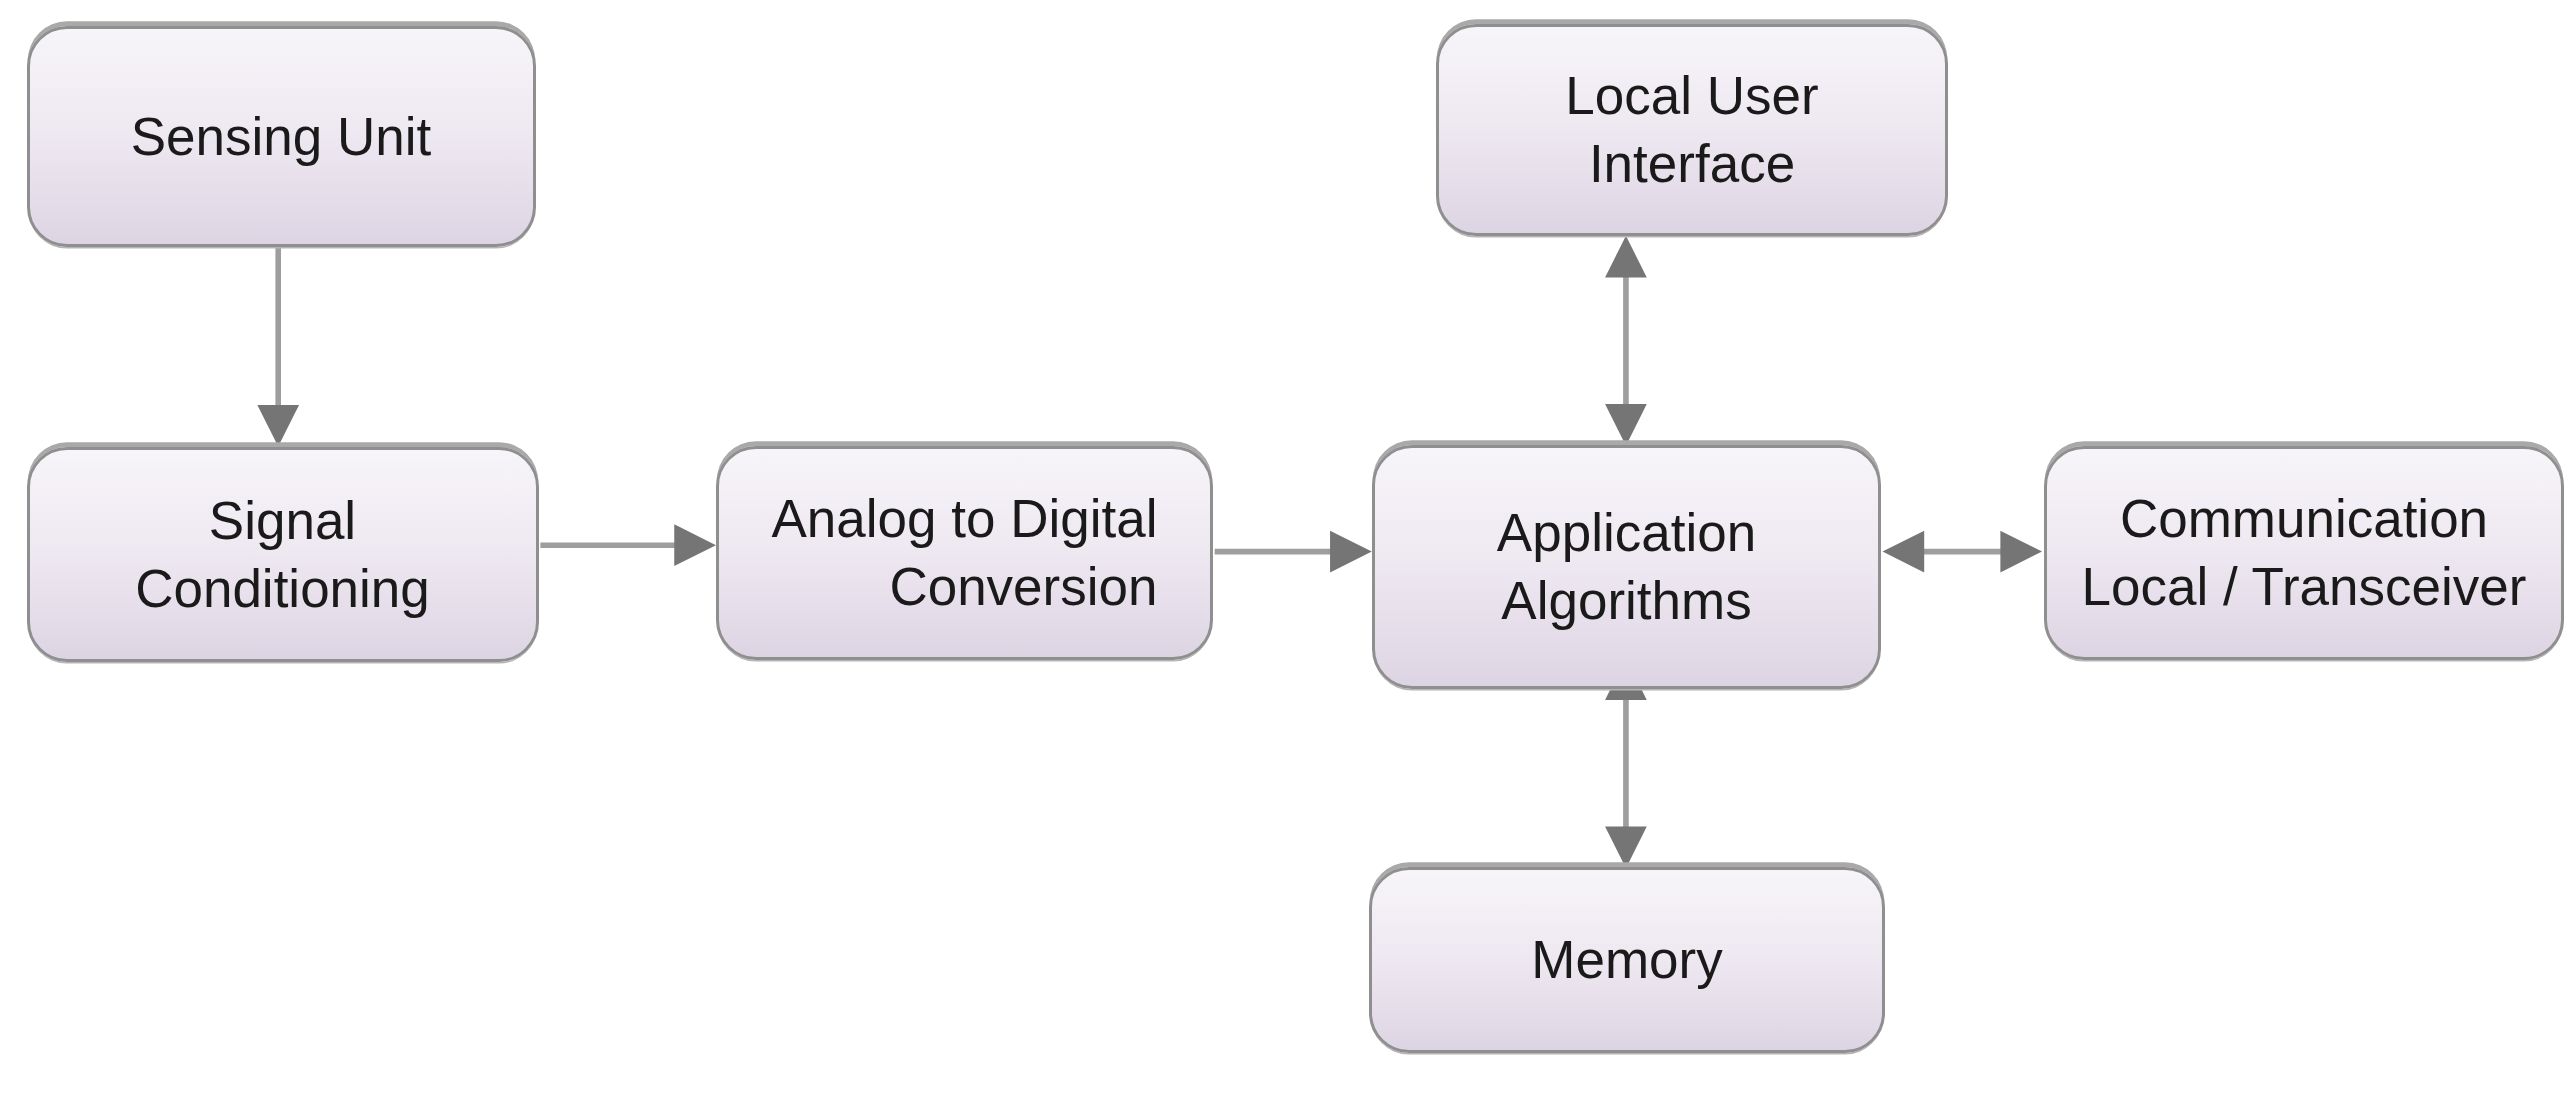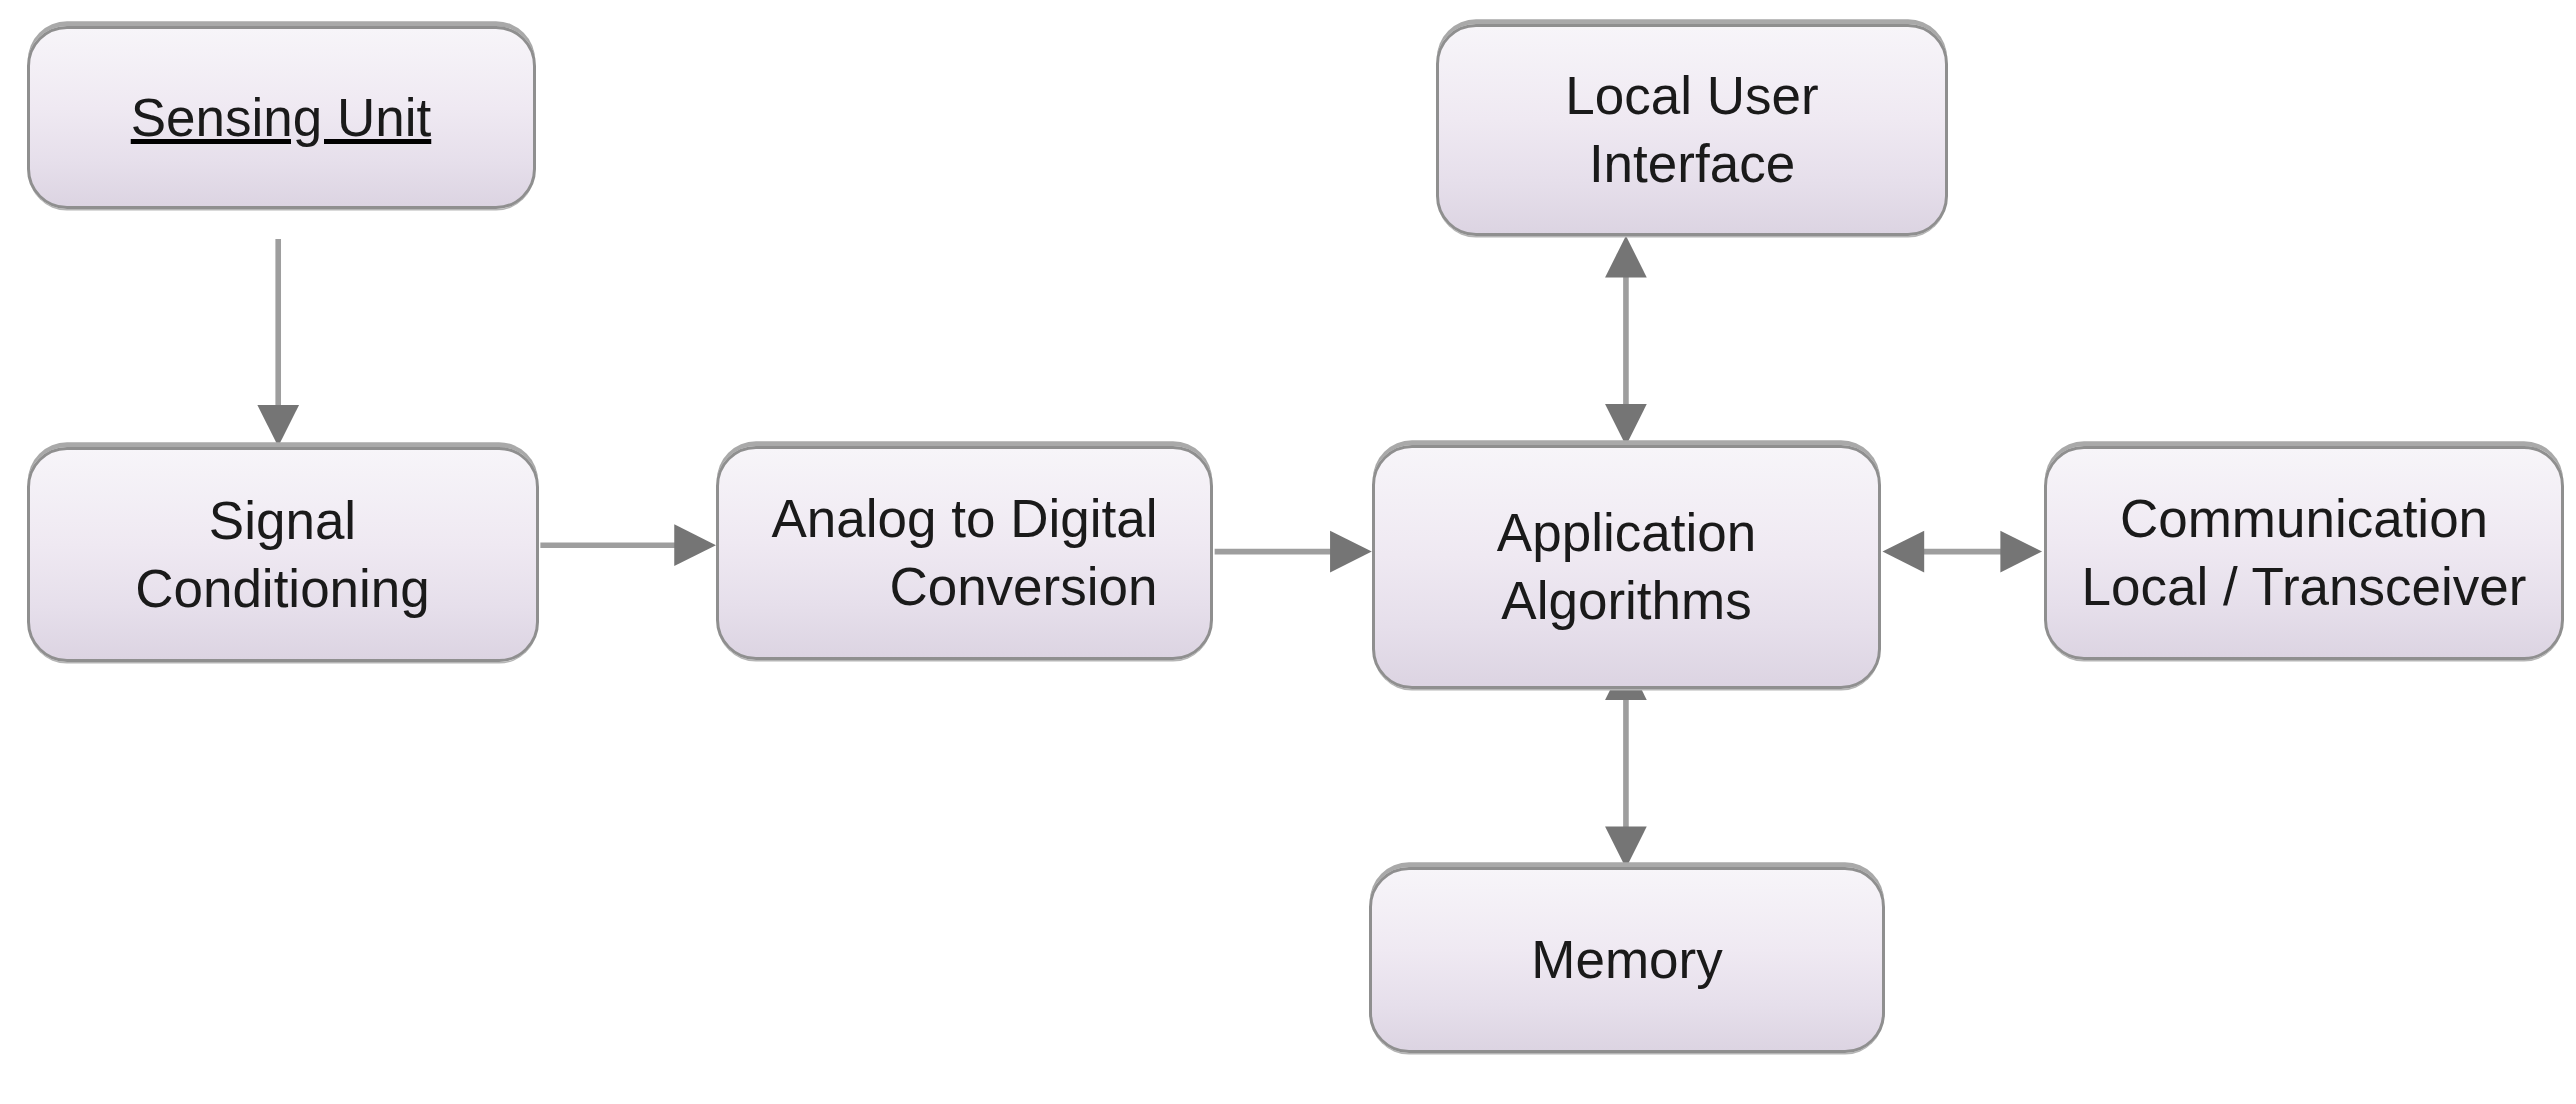--- a/index.html
+++ b/index.html
@@ -23,21 +23,21 @@
     justify-content: center;
     text-align: center;
   }
   .node .label {
     font-size: 53px;
     line-height: 1.28;
     color: #1a1a1a;
     white-space: pre-line;
     letter-spacing: 0px;
   }
-  .n-sensing { left: 26.5px;   top: 26px;   width: 509px; height: 183px; text-decoration: underline; }
+  .n-sensing { left: 26.5px;   top: 26px;   width: 509px; height: 221px; }
   .n-signal  { left: 26.5px;   top: 447px;  width: 512px; height: 215px; }
   .n-adc     { left: 716px;  top: 446px;  width: 497px; height: 214px; text-align: right; }
   .n-app     { left: 1372px; top: 445px;  width: 509px; height: 244px; }
   .n-lui     { left: 1436px; top: 24px;   width: 512px; height: 212px; }
   .n-memory  { left: 1369px; top: 867px; width: 516px; height: 186px; }
   .n-comm    { left: 2044px; top: 446px;  width: 520px; height: 214px; }
   #connector-layer {
     position: absolute;
     left: 0; top: 0;
     width: 2576px;

